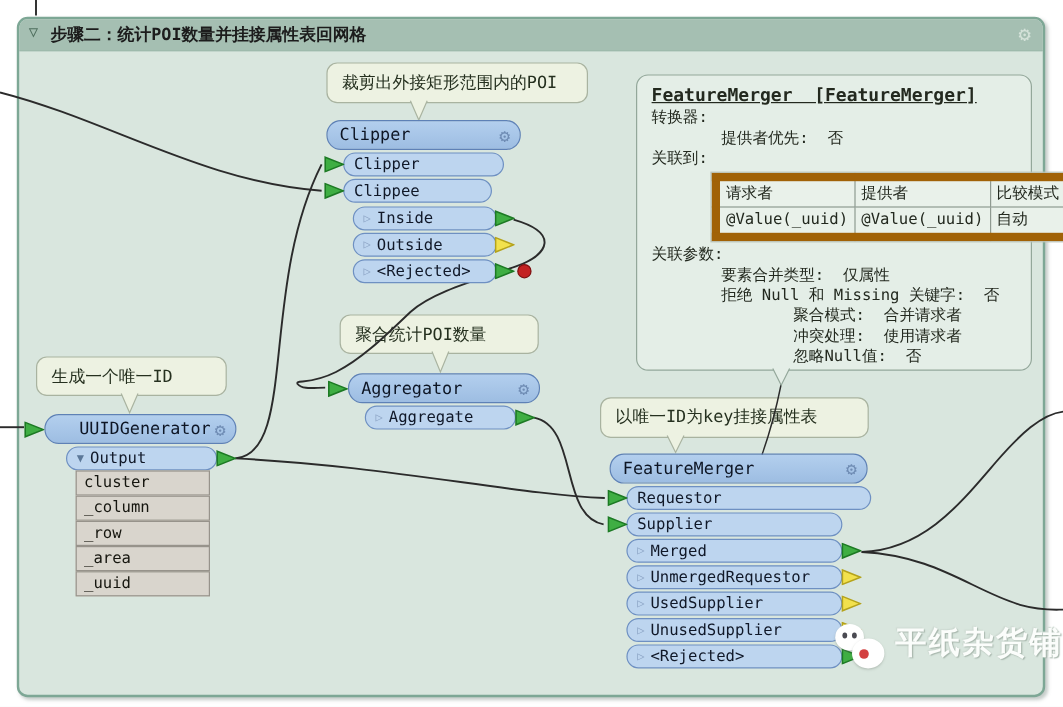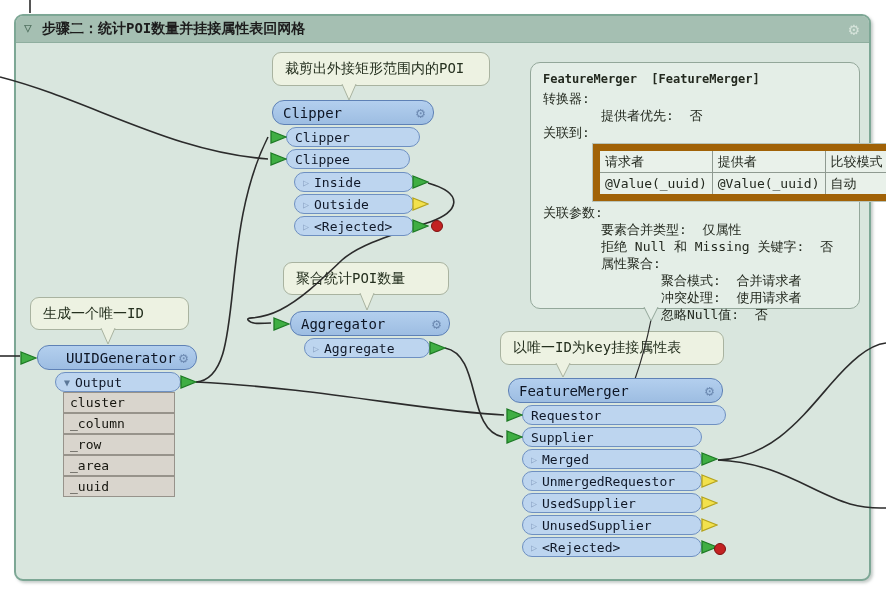--- a/index.html
+++ b/index.html
@@ -14,21 +14,21 @@
   .bm-title{position:absolute;left:26px;top:4px;font-size:14px;font-weight:bold;color:#1c1c1c;white-space:pre;}
   .bm-collapse{position:absolute;left:8px;top:4px;font-size:13px;color:#50705f;}
   .bm-gear{position:absolute;right:10px;top:3px;font-size:17px;color:#d4e2d9;}
   
   .anno{position:absolute;background:#edf2e2;border:1px solid #a9b3a0;border-radius:9px;
     font-size:14px;color:#25301f;display:flex;align-items:center;padding:0 12px;box-sizing:border-box;white-space:pre;}
   
   .infobox{position:absolute;left:530px;top:62px;width:330px;height:247px;background:#e4eee7;
     border:1px solid #93a79a;border-radius:10px;box-sizing:border-box;padding:8px 0 0 12px;
     font-size:13px;color:#23291f;line-height:17px;}
-  .ibx-title{font-weight:bold;white-space:pre;font-size:12px;margin-bottom:2px;}
+  .ibx-title{font-weight:bold;white-space:pre;font-size:15px;margin-bottom:2px;text-decoration:underline;}
   .ibx-line{white-space:pre;}
   .ind1{padding-left:58px;}
   .ind2{padding-left:118px;}
   .ibx-table{border-collapse:collapse;margin:3px 0 3px 50px;background:#e9f1ea;}
   .ibx-table th,.ibx-table td{border:1px solid #8f9a91;font-size:13px;font-weight:normal;
     text-align:left;padding:2px 5px;white-space:pre;}
   .ibx-table{border:7px solid #a16207;outline:1px solid #b9c4ba;}
   
   .nhead{position:absolute;height:25px;background:linear-gradient(#b3cfee,#9dbde2);
     border:1px solid #5e81b6;border-radius:12px;box-sizing:border-box;
@@ -98,21 +98,20 @@
       <tr>
         <td>@Value(_uuid)</td>
         <td>@Value(_uuid)</td>
         <td>自动</td>
       </tr>
     </tbody>
       </table>
     <div class="ibx-line">关联参数:</div>
     <div class="ibx-line ind1">要素合并类型:  仅属性</div>
     <div class="ibx-line ind1">拒绝 Null 和 Missing 关键字:  否</div>
-    <div class="ibx-line ind1">属性聚合:</div>
     <div class="ibx-line ind2">聚合模式:  合并请求者</div>
     <div class="ibx-line ind2">冲突处理:  使用请求者</div>
     <div class="ibx-line ind2">忽略Null值:  否</div>
   </div>
 
   <svg id="wires" width="886" height="589" viewBox="0 0 886 589">
     <g stroke="#2b2b2b" stroke-width="1.6" fill="none">
       <line x1="30" y1="0" x2="30" y2="13"></line>
       <path d="M0,77 C90,100 170,152 268,159"></path>
       <path d="M0,356 L20,356"></path>
@@ -263,14 +262,24 @@
       <path class="y" d="M1,1 L16,7 L1,13 Z"></path>
     </svg>
   <svg class="arr node-el" style="left:701px;top:518px;" width="17" height="14">
       <path class="y" d="M1,1 L16,7 L1,13 Z"></path>
     </svg>
   <svg class="arr node-el" style="left:701px;top:540px;" width="17" height="14">
       <path class="g" d="M1,1 L16,7 L1,13 Z"></path>
     </svg>
   <div class="reddot node-el" style="left:714px;top:543px;"></div>
 
+  <div class="wm">
+    <div class="bubble" style="left:8px;top:2px;width:24px;height:22px;">
+      <span class="eye" style="left:6px;top:7px;"></span>
+      <span class="eye" style="left:14px;top:7px;"></span>
+    </div>
+    <div class="bubble" style="left:22px;top:14px;width:27px;height:25px;">
+      <span class="nose" style="left:6px;top:9px;"></span>
+    </div>
+    <div class="wm-text" style="margin-left:58px;">平纸杂货铺</div>
+  </div>
 
 </div>
 
 </body></html>

